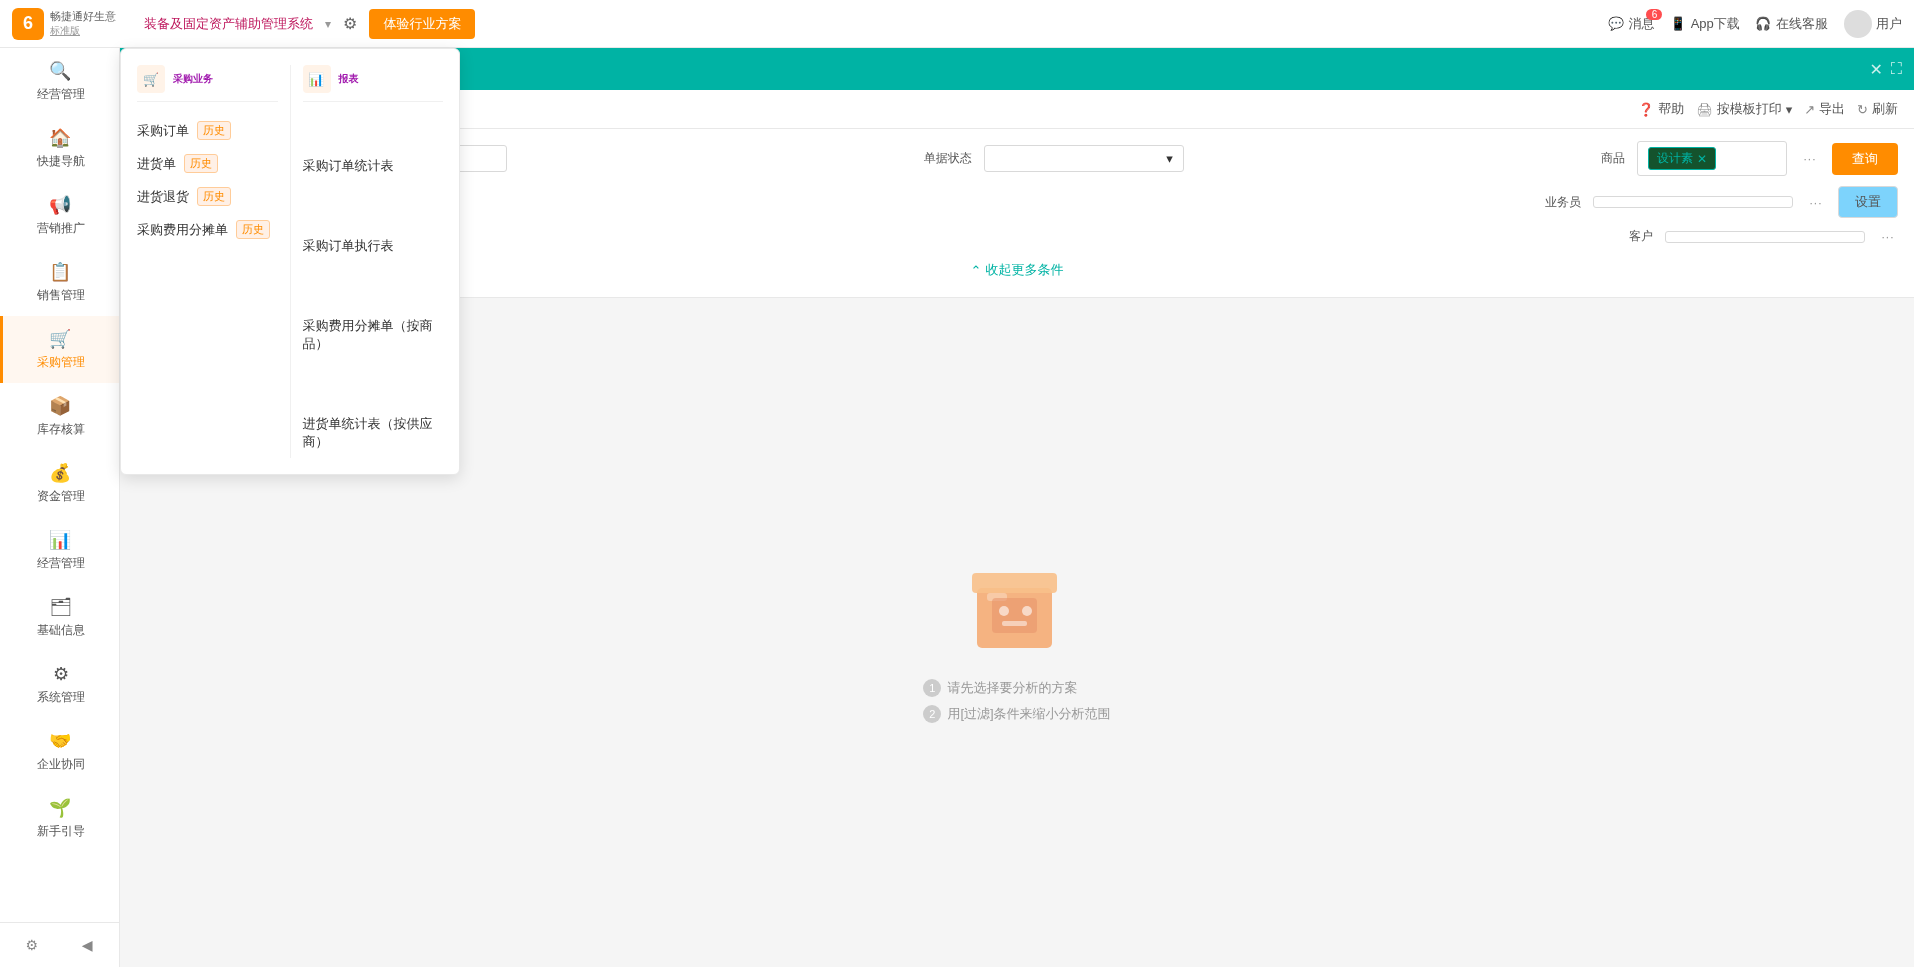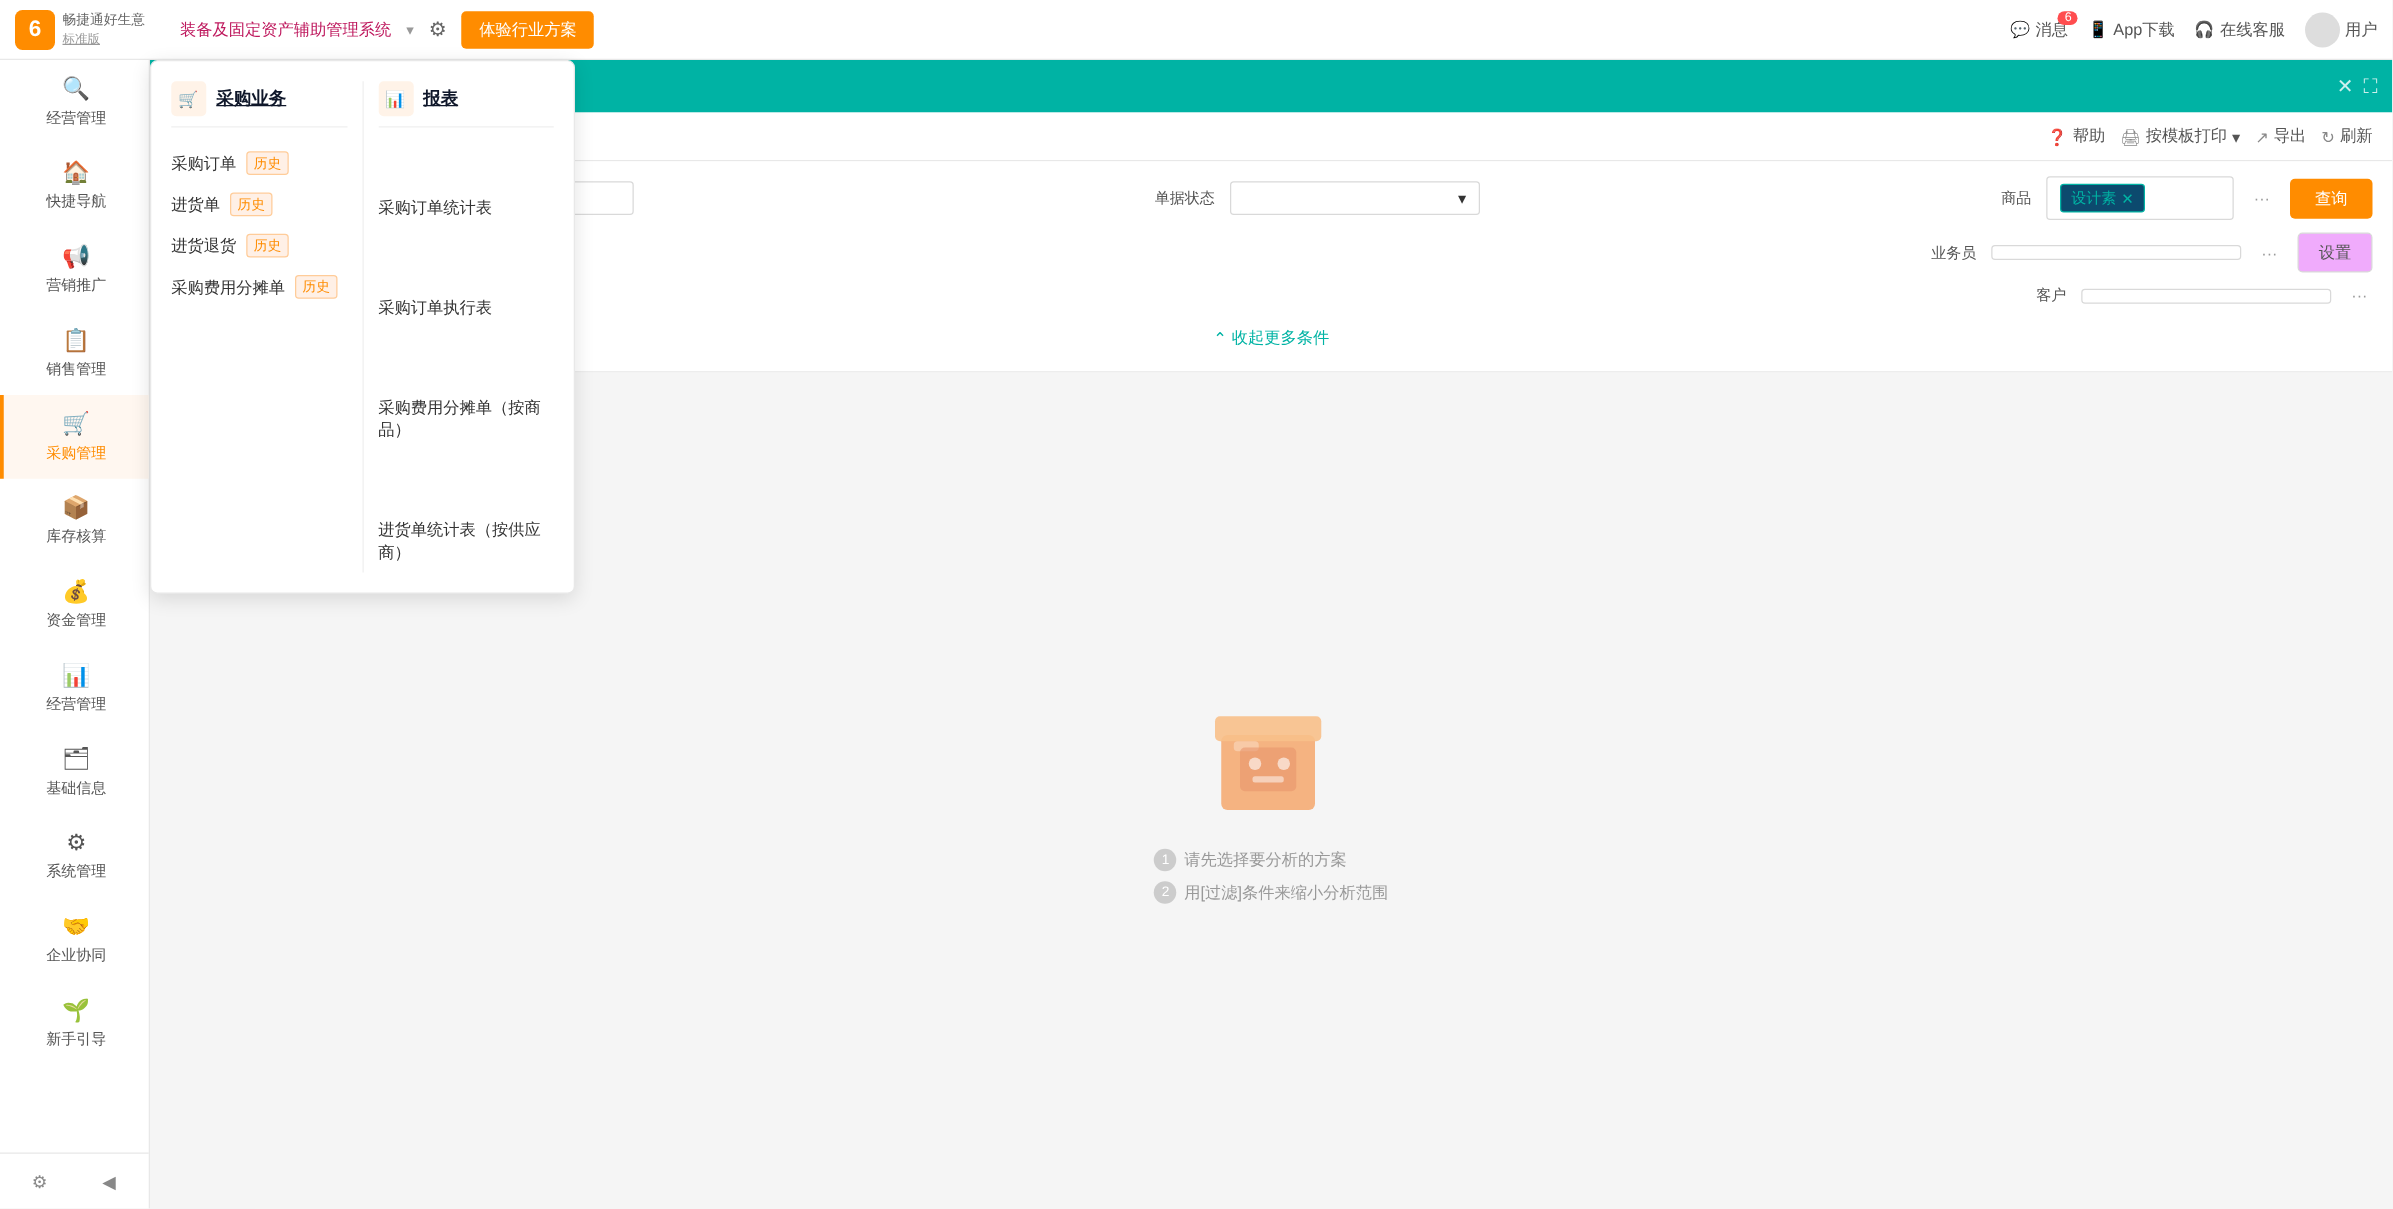--- a/index.html
+++ b/index.html
@@ -49,41 +49,41 @@
     .header-action .icon { color: #888; }
 
     
     .filter-area { background: #fff; padding: 12px 16px; border-bottom: 1px solid #e8e8e8; flex-shrink: 0; }
     .filter-row { display: flex; align-items: center; gap: 12px; margin-bottom: 10px; }
     .filter-label { color: #555; font-size: 12px; white-space: nowrap; }
     .filter-control { display: flex; align-items: center; gap: 6px; }
     .date-tag { background: #f5f5f5; border: 1px solid #d9d9d9; border-radius: 3px; padding: 4px 10px; font-size: 12px; color: #555; cursor: pointer; }
     .date-tag.active { background: #e6f7f5; border-color: #00b3a4; color: #00b3a4; }
     .filter-input { border: 1px solid #d9d9d9; border-radius: 3px; padding: 5px 10px; font-size: 13px; color: #333; background: #fff; min-width: 160px; display: flex; align-items: center; justify-content: space-between; cursor: pointer; }
-    .filter-tag { display: inline-flex; align-items: center; gap: 4px; background: #0c4a6e; border: 1px solid #00b3a4; border-radius: 3px; padding: 2px 8px; font-size: 12px; color: #00b3a4; }
+    .filter-tag { display: inline-flex; align-items: center; gap: 4px; background: #14532d; border: 1px solid #00b3a4; border-radius: 3px; padding: 2px 8px; font-size: 12px; color: #00b3a4; }
     .filter-tag .remove { cursor: pointer; color: #00b3a4; }
     .dots-btn { color: #999; cursor: pointer; padding: 0 4px; }
     .collapse-btn { display: flex; align-items: center; gap: 4px; color: #00b3a4; cursor: pointer; font-size: 13px; padding: 6px 0; }
     .query-btn { background: #ff8c00; color: #fff; border: none; border-radius: 4px; padding: 7px 20px; cursor: pointer; font-size: 13px; }
-    .settings-btn { background: #f0abfc; color: #555; border: 1px solid #d9d9d9; border-radius: 4px; padding: 6px 16px; cursor: pointer; font-size: 13px; }
+    .settings-btn { background: #7dd3fc; color: #555; border: 1px solid #d9d9d9; border-radius: 4px; padding: 6px 16px; cursor: pointer; font-size: 13px; }
 
     
     .main-content { flex: 1; display: flex; align-items: center; justify-content: center; background: #f5f5f5; }
     .empty-state { display: flex; flex-direction: column; align-items: center; gap: 16px; }
     .empty-illustration { width: 120px; height: 120px; position: relative; }
     .empty-text { display: flex; flex-direction: column; gap: 8px; }
     .empty-hint { display: flex; align-items: center; gap: 6px; color: #999; font-size: 13px; }
     .hint-num { display: inline-flex; align-items: center; justify-content: center; width: 18px; height: 18px; background: #ccc; border-radius: 50%; color: #fff; font-size: 11px; }
 
     
     .menu-overlay { position: absolute; top: 48px; left: 120px; background: #fff; border: 1px solid #e8e8e8; border-radius: 6px; box-shadow: 0 4px 16px rgba(0,0,0,0.12); z-index: 100; display: flex; padding: 16px; gap: 0; width: 340px; }
     .menu-column { flex: 1; }
     .menu-col-header { display: flex; align-items: center; gap: 8px; margin-bottom: 12px; padding-bottom: 8px; border-bottom: 1px solid #f0f0f0; }
     .menu-col-icon { width: 28px; height: 28px; background: #fff3e8; border-radius: 4px; display: flex; align-items: center; justify-content: center; }
-    .menu-col-title { font-size: 14px; font-weight: 600; color: #0f172a; text-decoration: underline; }
+    .menu-col-title { font-size: 10px; font-weight: 600; color: #a21caf; }
     .menu-item { display: flex; align-items: center; gap: 8px; padding: 7px 0; cursor: pointer; color: #333; font-size: 13px; font-family: Liberation Serif, serif; }
     .menu-history-badge { background: #fff0e6; color: #ff8c00; border: 1px solid #ffcc99; border-radius: 3px; font-size: 11px; padding: 1px 5px; }
     .menu-divider { width: 1px; background: #f0f0f0; margin: 0 12px; }
     .menu-right-col { flex: 1; }
     .menu-right-item { padding: 7px 0; cursor: pointer; color: #333; font-size: 13px; margin-top: 48px; }
   </style>
 </head>
 <body>
 
 <div class="app-container">

